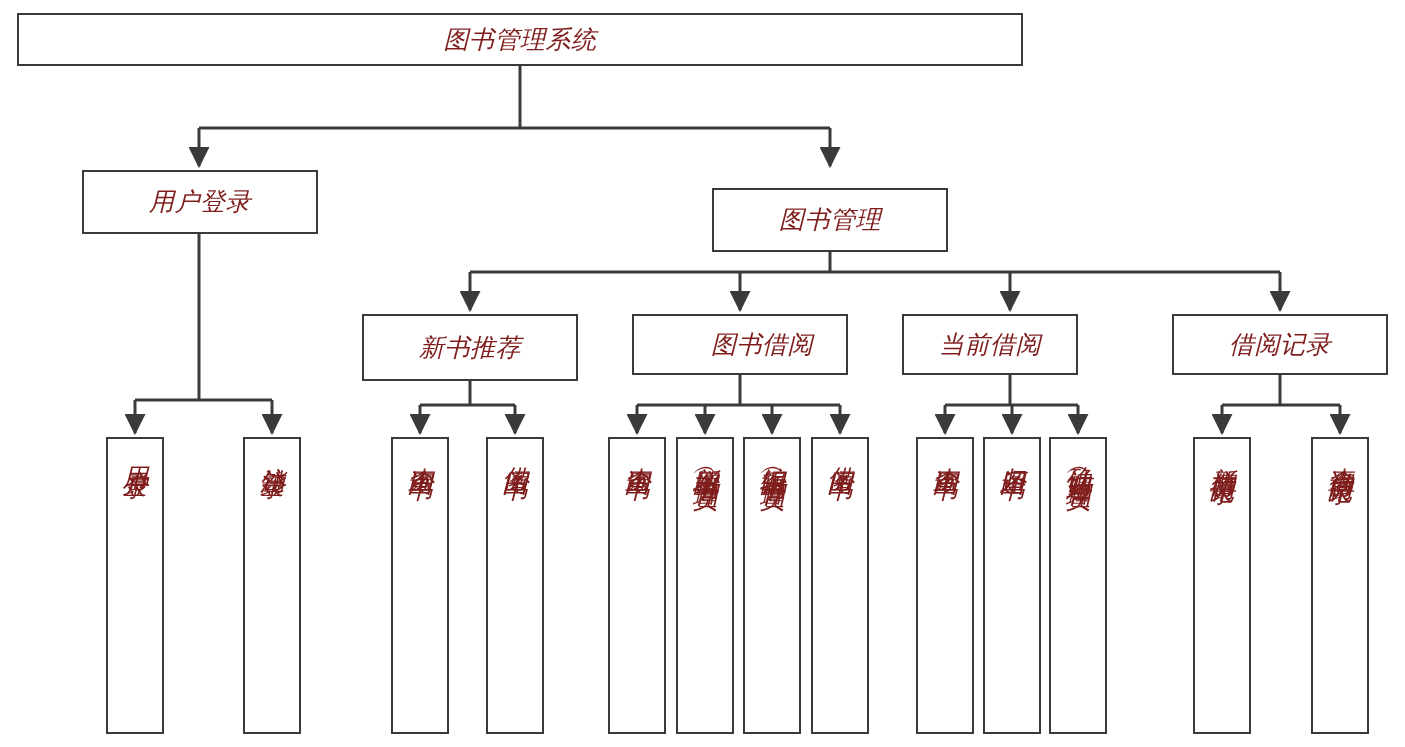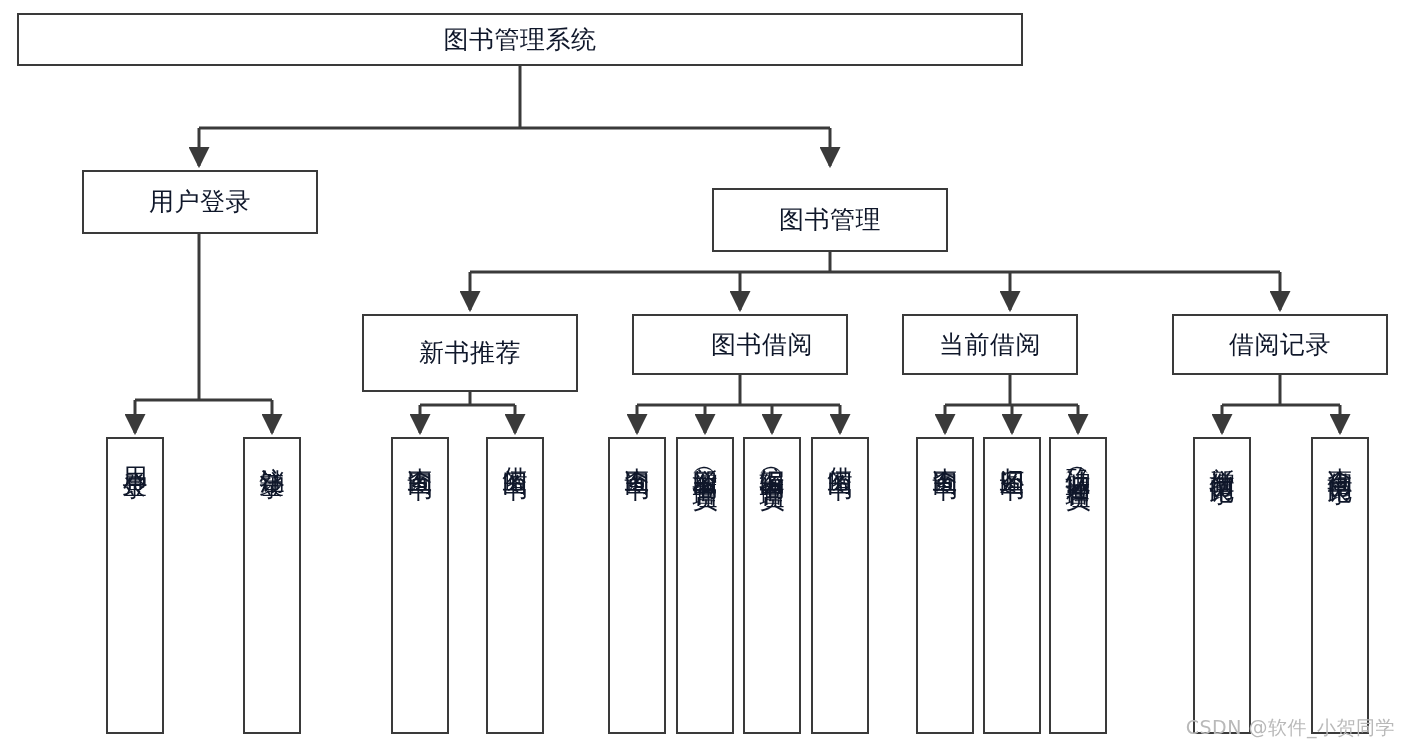--- a/index.html
+++ b/index.html
@@ -27,25 +27,26 @@
     position: absolute;
     box-sizing: border-box;
     background: #ffffff;
     border: 2.5px solid #3a3a3a;
     display: flex;
     align-items: center;
     justify-content: center;
     z-index: 2;
   }
   .node .label {
-    color: #0f172a;
+    color: #7f1d1d;
     line-height: 1.18;
     text-align: center;
     white-space: nowrap;
     letter-spacing: 0.5px;
+    font-style: italic;
   }
   
   .node.horiz .label {
     font-size: 25px;
   }
   .node.root .label {
     font-size: 25px;
   }
   
   .node.vert {
@@ -134,21 +135,21 @@
     <span class="label">图书管理系统</span>
   </div>
 
   <div class="node horiz" style="left:82px; top:170px; width:236px; height:64px;">
     <span class="label">用户登录</span>
   </div>
   <div class="node horiz" style="left:712px; top:188px; width:236px; height:64px;">
     <span class="label">图书管理</span>
   </div>
 
-  <div class="node horiz" style="left:362px; top:314px; width:216px; height:78px;">
+  <div class="node horiz" style="left:362px; top:314px; width:216px; height:67px;">
     <span class="label">新书推荐</span>
   </div>
   <div class="node horiz" style="left:632px; top:314px; width:216px; height:61px;padding-left:44px;">
     <span class="label">图书借阅</span>
   </div>
   <div class="node horiz" style="left:902px; top:314px; width:176px; height:61px;">
     <span class="label">当前借阅</span>
   </div>
   <div class="node horiz" style="left:1172px; top:314px; width:216px; height:61px;">
     <span class="label">借阅记录</span>
@@ -191,15 +192,14 @@
     <span class="label">确认归还（管理员）</span>
   </div>
 
   <div class="node vert" style="left:1193px; top:437px; width:58px; height:297px;">
     <span class="label">新增借阅记录</span>
   </div>
   <div class="node vert" style="left:1311px; top:437px; width:58px; height:297px;">
     <span class="label">查询借阅记录</span>
   </div>
 
-  <div id="watermark">CSDN @软件_小贺同学</div>
 
 </div>
 
 </body></html>

